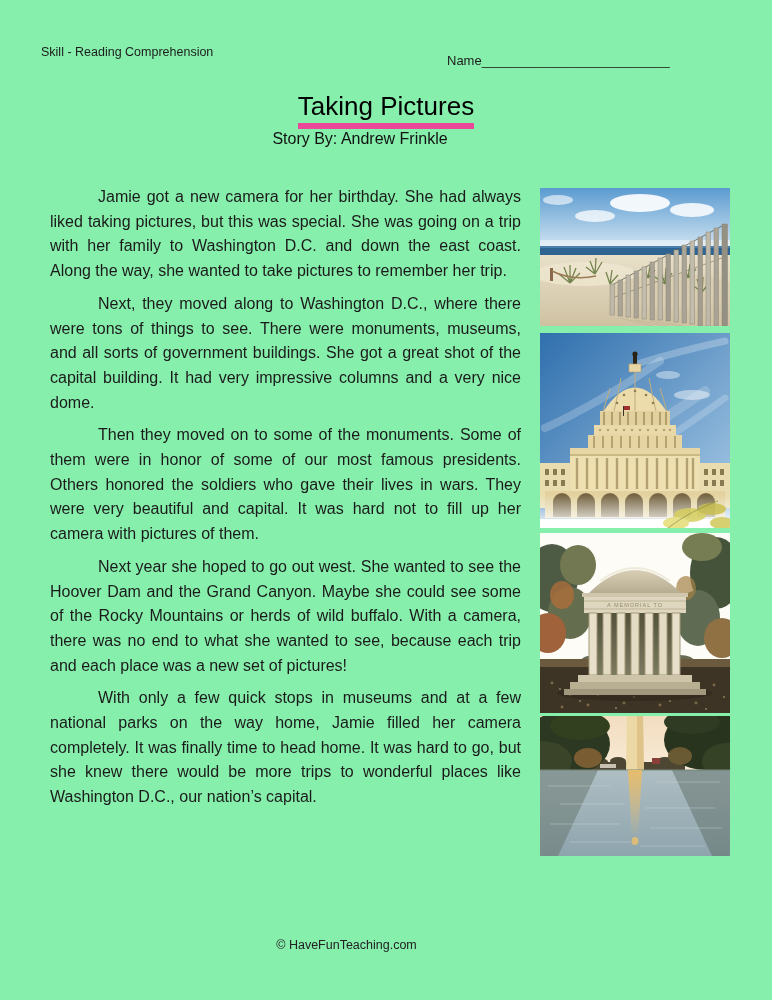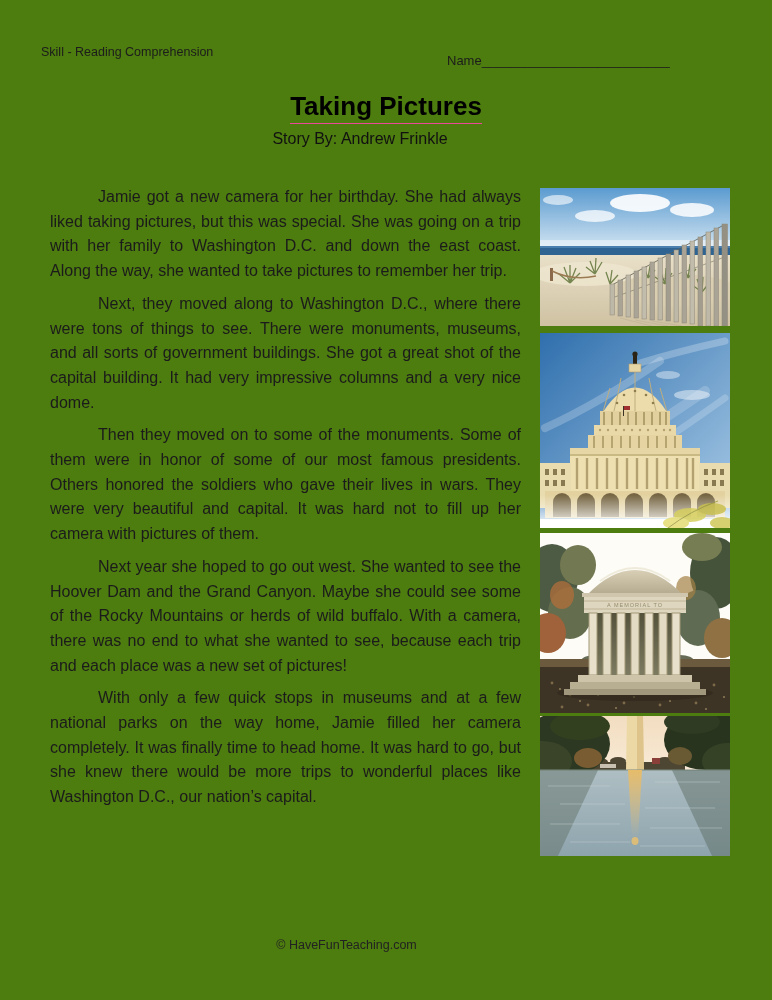--- a/index.html
+++ b/index.html
@@ -1,26 +1,26 @@
 <!DOCTYPE html>
 <html><head>
 <meta charset="utf-8">
 <style>
   html,body{margin:0;padding:0;background:#ffffff;}
   .page{
-    position:relative;width:772px;height:1000px;background:#4d7c0f;
+    position:relative;width:772px;height:1000px;background:#86efac;
     font-family:"Liberation Sans",sans-serif;color:#1c1c1c;overflow:hidden;
   }
   .hdr-left{position:absolute;left:41px;top:45px;font-size:12.5px;color:#1c1c1c;}
   .hdr-right{position:absolute;left:447px;top:53px;font-size:13px;color:#1c1c1c;white-space:nowrap;}
   .name-blank{letter-spacing:0;}
   .title-wrap{position:absolute;left:0;top:92px;width:772px;text-align:center;}
   .title{
-    display:inline-block;font-size:26px;font-weight:bold;color:#000;
-    border-bottom:1px solid #ec4899;padding-bottom:1px;line-height:1.15;
+    display:inline-block;font-size:26px;font-weight:normal;color:#000;
+    border-bottom:6px solid #ec4899;padding-bottom:1px;line-height:1.15;
   }
   .byline{position:absolute;left:0;top:130px;width:720px;text-align:center;font-size:16px;color:#111;}
   .story{
     position:absolute;left:42px;top:177px;width:487px;
     font-size:16px;line-height:24.7px;text-align:justify;color:#1b1b1b;
   }
   .story p{margin:8px;text-indent:48px;}
   .photo{position:absolute;left:540px;width:190px;overflow:hidden;}
   .photo svg{display:block;width:100%;height:100%;}
   .photo-1{top:188px;height:138px;}

